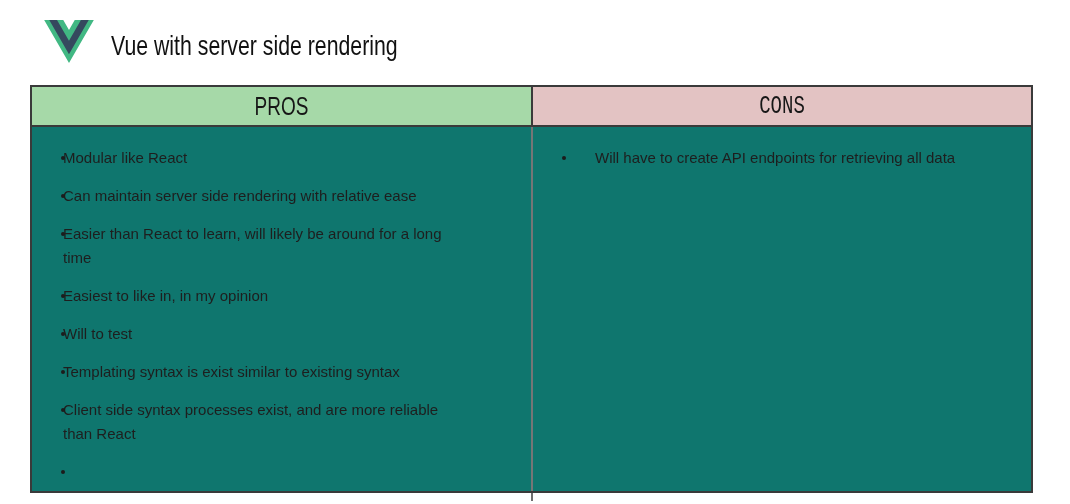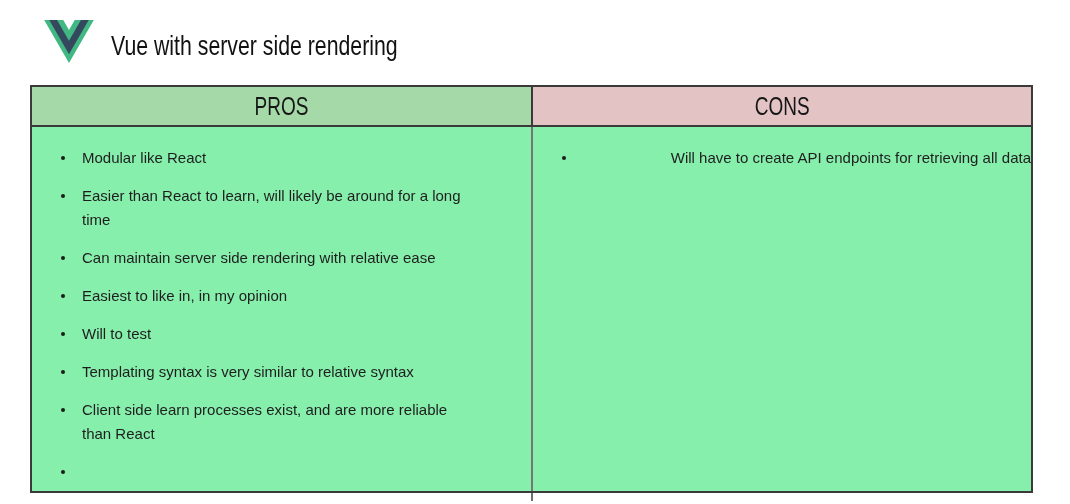--- a/index.html
+++ b/index.html
@@ -30,21 +30,21 @@
 
   
   .table {
     position: absolute; left: 30px; top: 85px;
     width: 1003px; height: 408px;
     box-sizing: border-box;
     border: 2px solid #3a3a3a;
     display: grid;
     grid-template-columns: 501px 1fr;
     grid-template-rows: 40px 1fr;
-    background: #86efac;
+    background: #0f766e;
   }
   .th {
     box-sizing: border-box;
     border-bottom: 2px solid #3a3a3a;
     display: flex; align-items: center; justify-content: center;
   }
   .th-pros { border-right: 2px solid #3a3a3a; }
   .th-label {
     font-size: 25px; font-weight: 400; color: #161616;
     transform: scaleX(0.76);
@@ -53,26 +53,26 @@
   }
   .td { box-sizing: border-box; overflow: hidden; }
   .td-pros { border-right: 2px solid #767676; }
 
   .list {
     list-style: none;
     margin: 0; padding: 19px 0 0 0;
   }
   .item {
     position: relative;
-    padding-left: 50px;
+    padding-left: 31px;
     margin: 0 0 14px 0;
     font-size: 15px; line-height: 24px;
     color: #1e1e1e;
   }
-  .td-cons .item { padding-left: 94px; text-align: right; }
+  .td-cons .item { padding-left: 62px; }
   .bullet {
     position: absolute; left: 29px; top: 10px;
     width: 4px; height: 4px; border-radius: 50%;
     background: #1c1c1c;
   }
   .item-text { display: inline-block; max-width: 390px; vertical-align: top; }
 
   
   .divider-tail {
     position: absolute; left: 531px; top: 493px;
@@ -91,53 +91,53 @@
   </svg>
 
   <h1 class="title">Vue with server side rendering</h1>
 
   <div class="table">
 
     <div class="th th-pros" style="background-color: rgb(166, 217, 168);">
       <span class="th-label">PROS</span>
     </div>
 
-    <div class="th th-cons" style="background-color: rgb(227, 195, 195);">
+    <div class="th th-cons" style="background-color: rgb(227, 195, 195); font-family: Liberation Mono, monospace;">
       <span class="th-label">CONS</span>
     </div>
 
     <div class="td td-pros">
       <ul class="list">
         <li class="item">
           <span class="bullet"></span>
           <span class="item-text">Modular like React</span>
         </li>
         <li class="item">
           <span class="bullet"></span>
-          <span class="item-text">Easier than React to learn, will likely be around for a long time</span>
+          <span class="item-text">Can maintain server side rendering with relative ease</span>
         </li>
         <li class="item">
           <span class="bullet"></span>
-          <span class="item-text">Can maintain server side rendering with relative ease</span>
+          <span class="item-text">Easier than React to learn, will likely be around for a long time</span>
         </li>
         <li class="item">
           <span class="bullet"></span>
           <span class="item-text">Easiest to like in, in my opinion</span>
         </li>
         <li class="item">
           <span class="bullet"></span>
           <span class="item-text">Will to test</span>
         </li>
         <li class="item">
           <span class="bullet"></span>
-          <span class="item-text">Templating syntax is very similar to relative syntax</span>
+          <span class="item-text">Templating syntax is exist similar to existing syntax</span>
         </li>
         <li class="item">
           <span class="bullet"></span>
-          <span class="item-text">Client side learn processes exist, and are more reliable than React</span>
+          <span class="item-text">Client side syntax processes exist, and are more reliable than React</span>
         </li>
         <li class="item">
           <span class="bullet"></span>
         </li>
       </ul>
     </div>
 
     <div class="td td-cons">
       <ul class="list">
         <li class="item">

